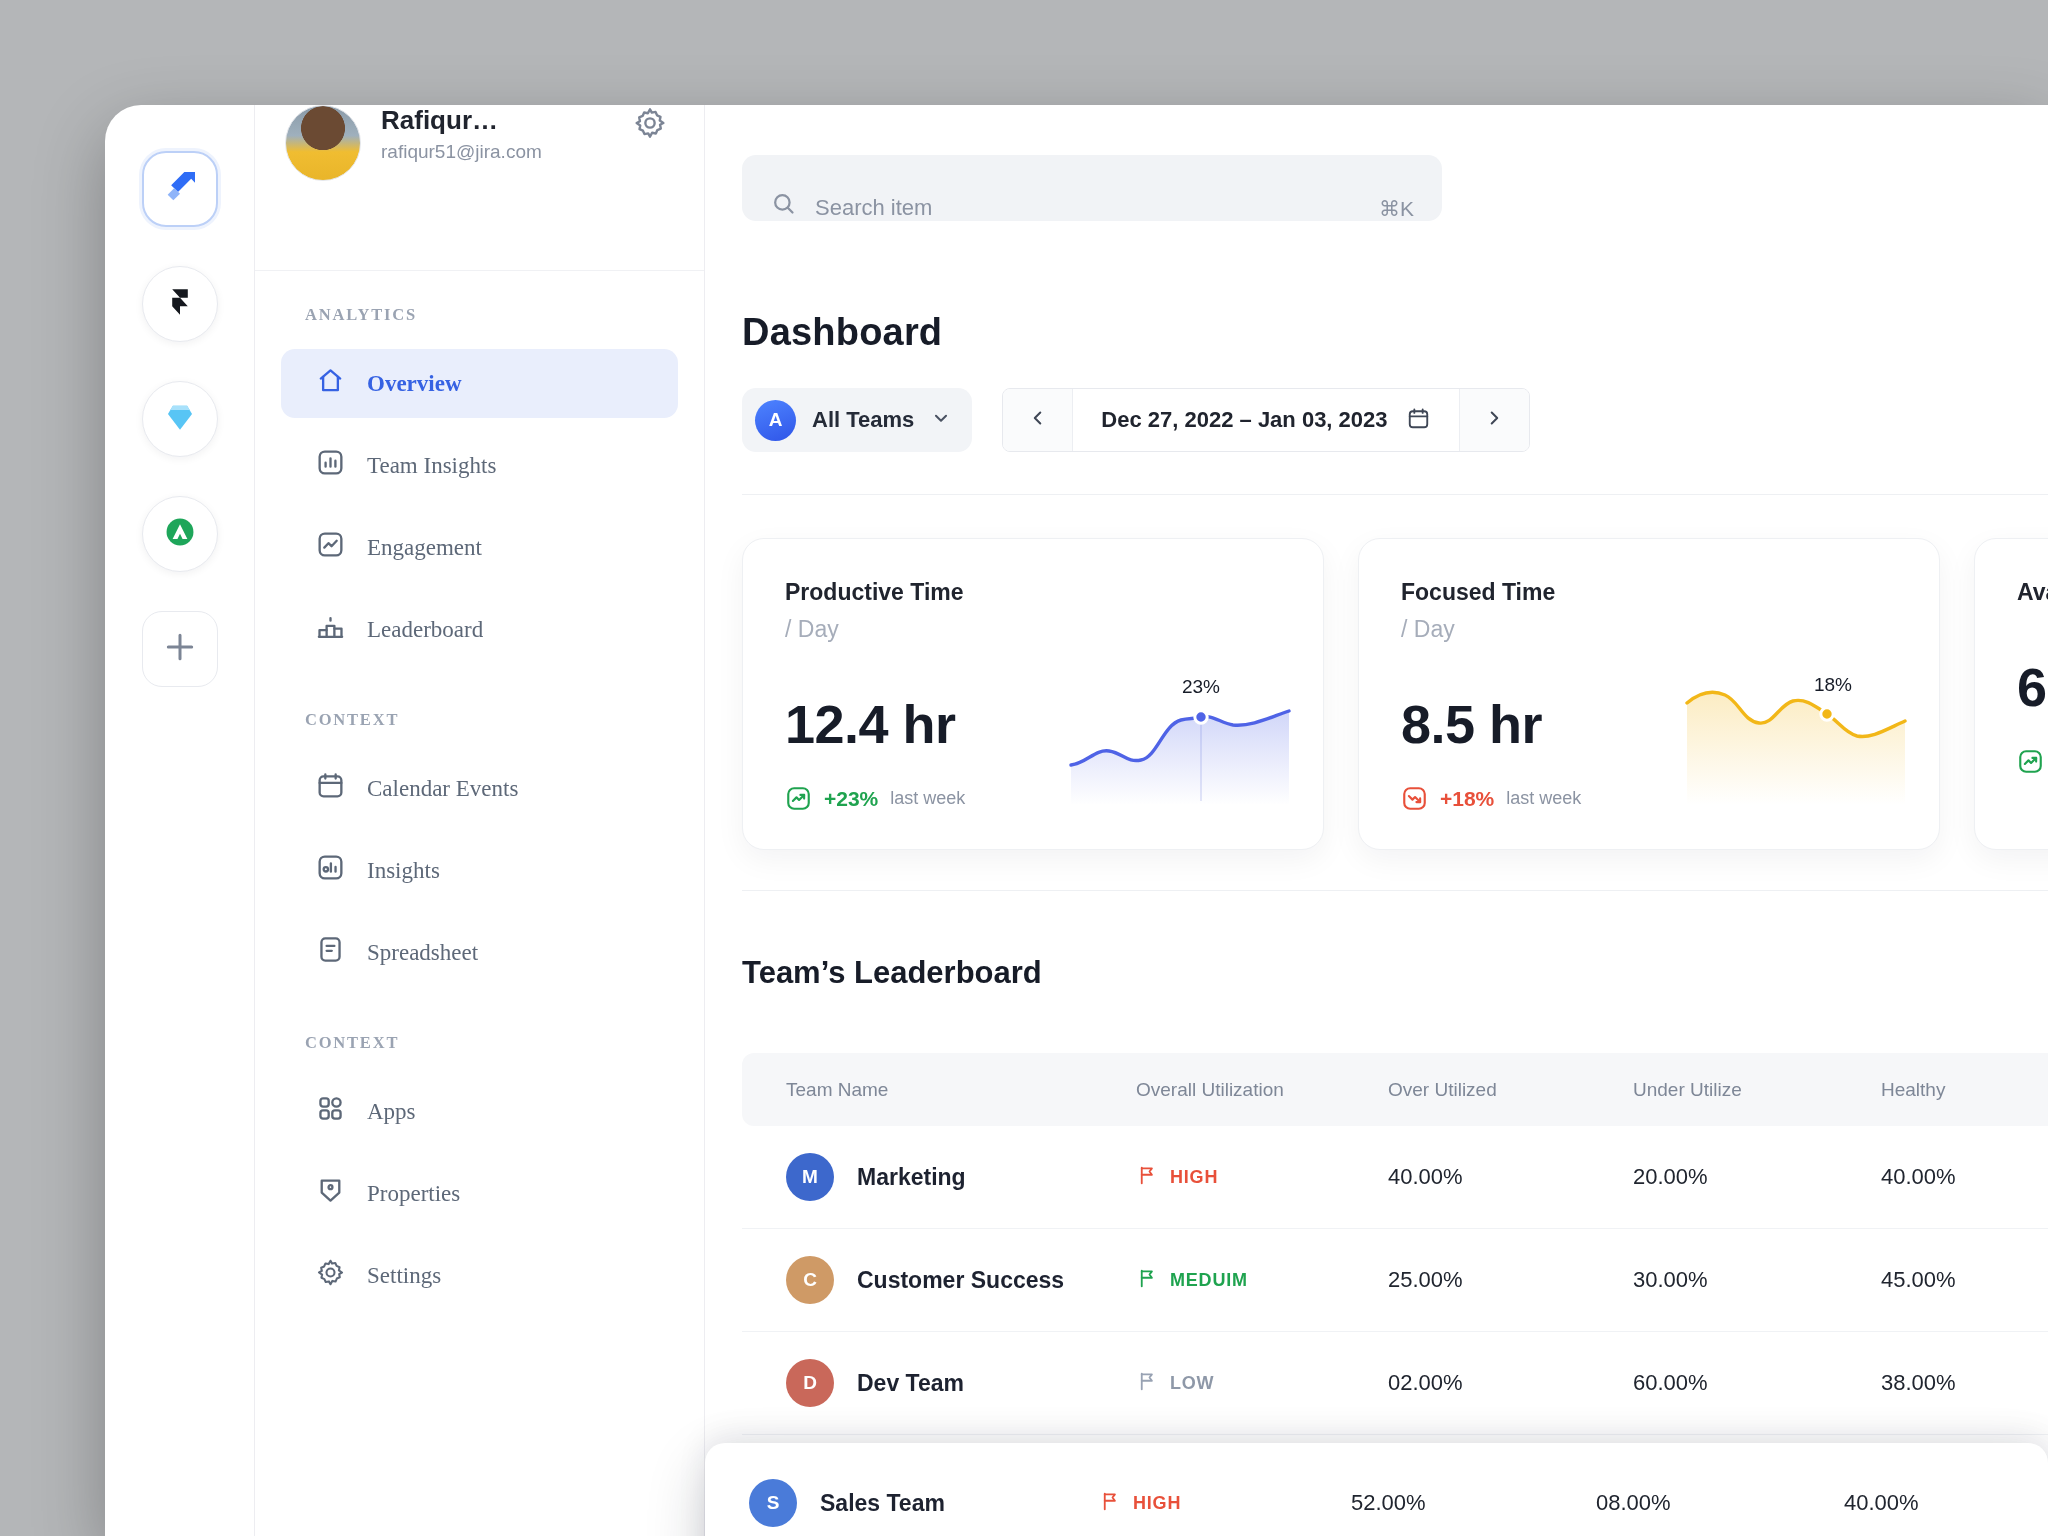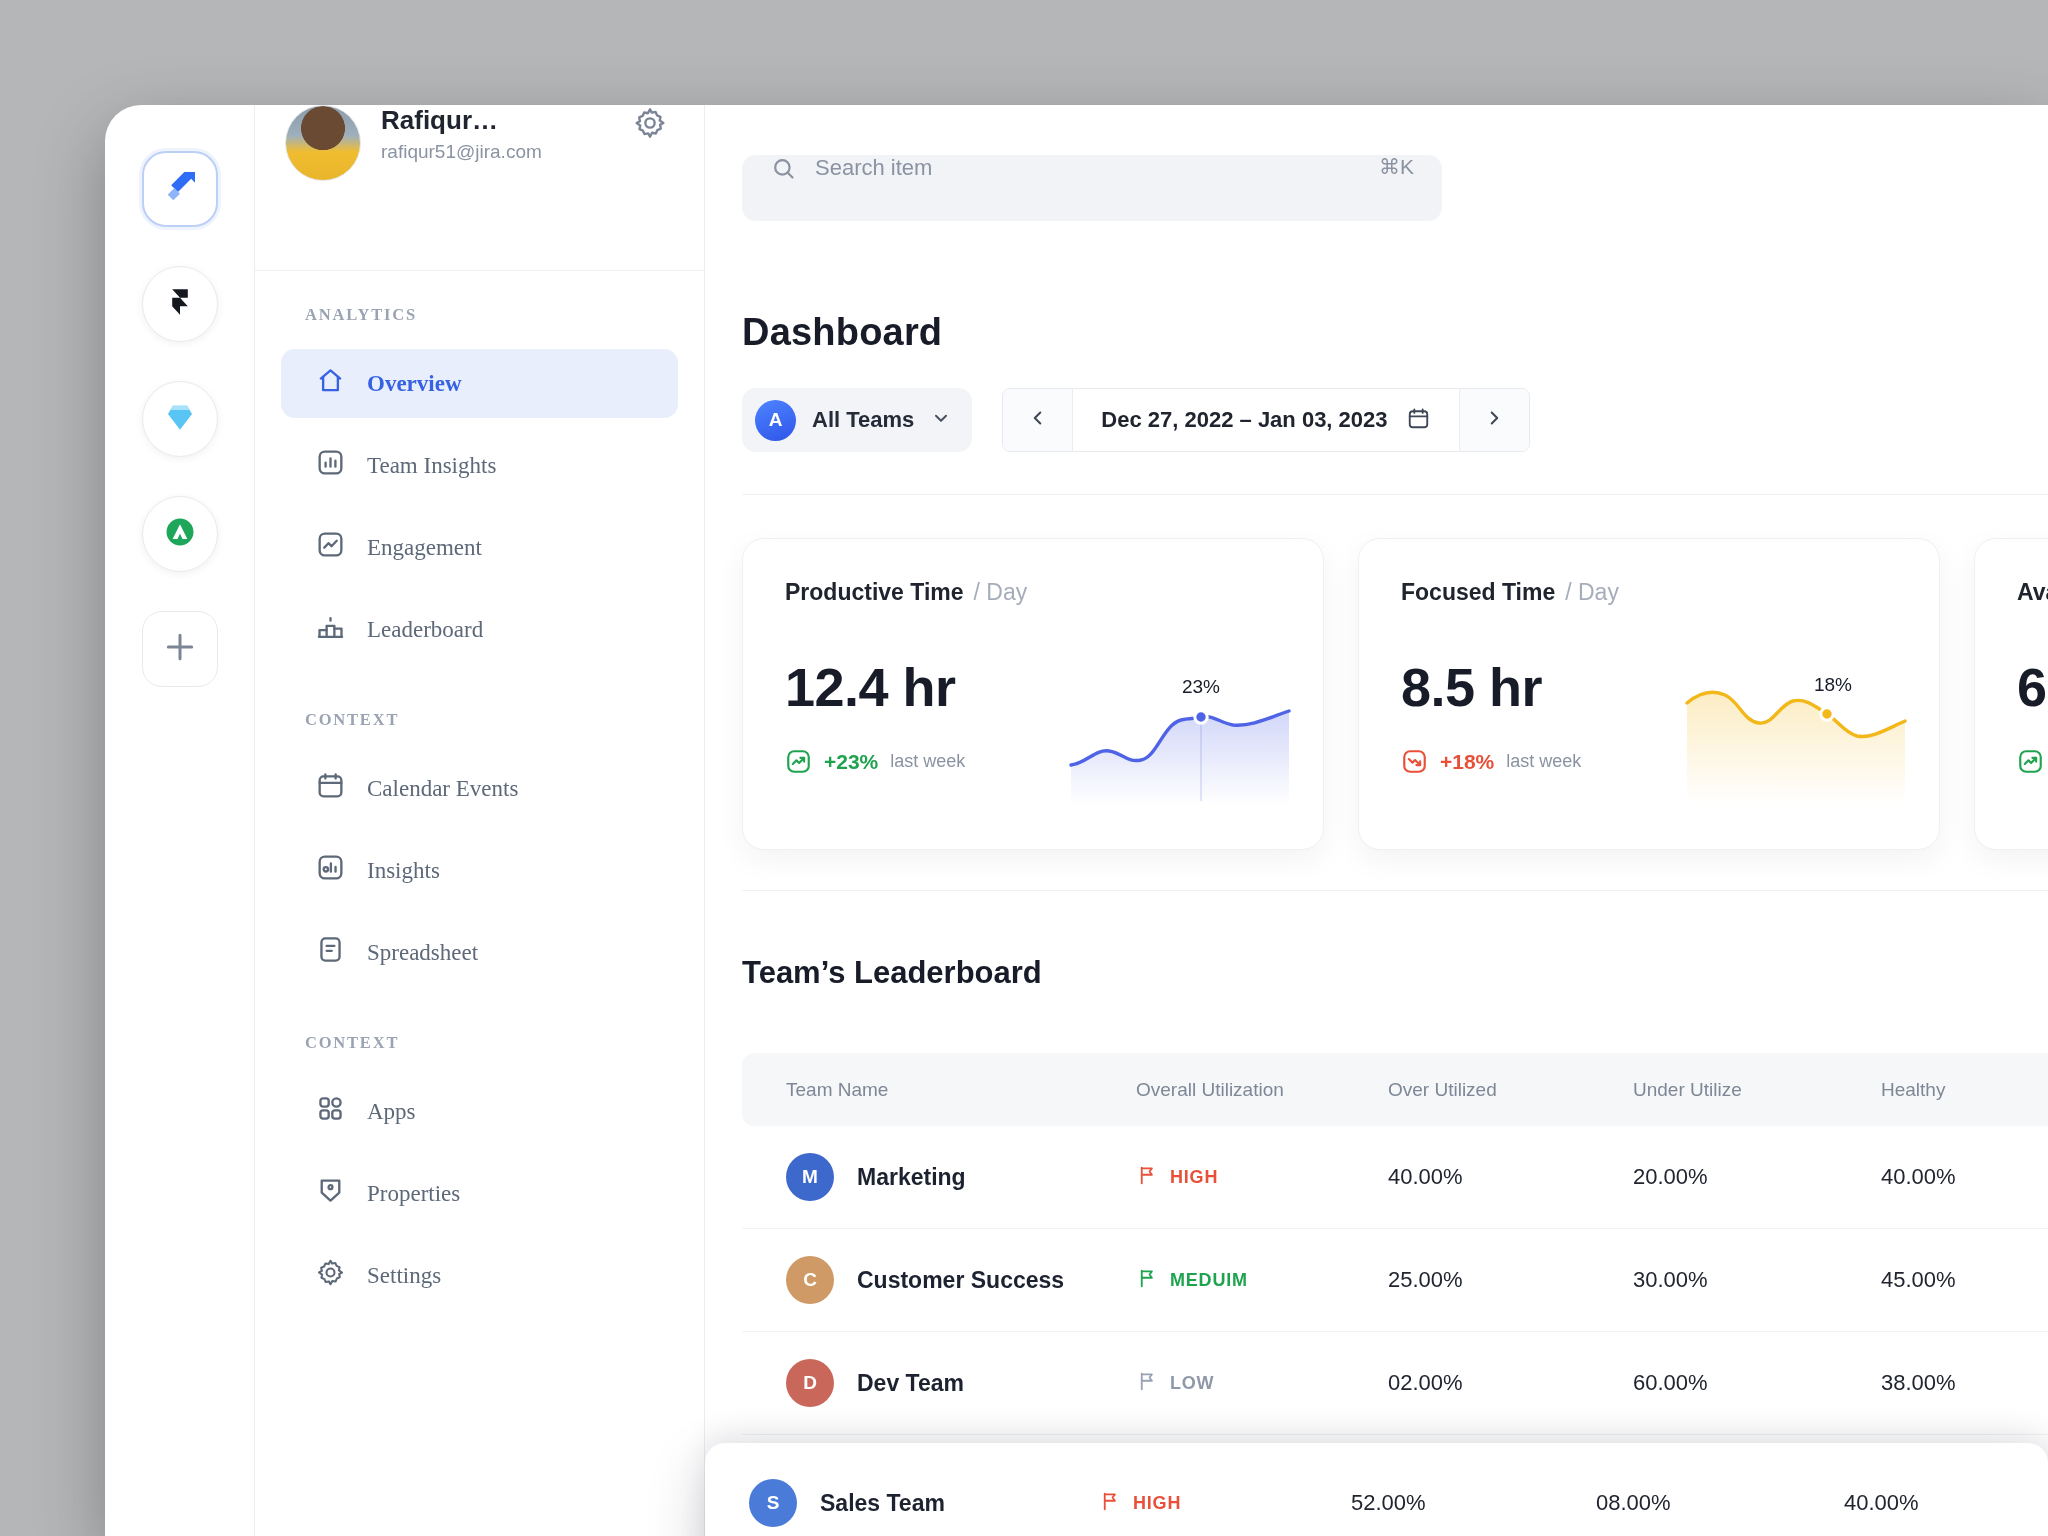--- a/index.html
+++ b/index.html
@@ -43,21 +43,21 @@
   .side-items { display:flex; flex-direction:column; gap:13px; }
   .side-item { height:69px; border-radius:14px; display:flex; align-items:center; gap:21px;
                padding:0 18px 0 34px; font-size:23px; font-weight:500; color:#5d6878; cursor:pointer; }
   .side-item svg { width:31px; height:31px; flex-shrink:0; }
   .side-item.active { background:#e9eefc; color:var(--c-accent,#3662e3); font-weight:600; }
 
   
   .main { flex:1; min-width:0; display:flex; flex-direction:column; background:#fff; }
   .main-header { height:166px; flex-shrink:0; display:flex; align-items:center; padding-left:37px; }
   .search { width:700px; height:66px; background:#f1f3f6; border-radius:14px;
-            display:flex; align-items:flex-start; gap:18px; padding:0 28px; cursor:text; }
+            display:flex; align-items:flex-end; gap:18px; padding:0 28px; cursor:text; }
   .search svg { width:27px; height:27px; color:#8b93a2; flex-shrink:0; }
   .search input { flex:1; border:none; outline:none; background:transparent; font:inherit;
                   font-size:22px; color:#2a2f3a; }
   .search input::placeholder { color:#8b93a2; }
   .search-shortcut { font-size:21px; color:#8b93a2; }
 
   .main-scroll { flex:1; padding-left:37px; position:relative; }
 
   .page-title { margin-top:40px; font-size:38px; font-weight:600; color:#171c28; letter-spacing:.2px; }
 
@@ -81,21 +81,21 @@
 
   .hr { height:1px; background:#eef0f3; }
   .hr.one { margin-top:42px; }
   .hr.two { margin-top:40px; }
 
   
   .cards { display:flex; gap:34px; margin-top:43px; }
   .stat-card { width:582px; height:312px; flex-shrink:0; background:#fff; border:1px solid #eef0f3;
                border-radius:22px; box-shadow:0 10px 30px rgba(23,28,45,.05);
                padding:40px 40px 0 42px; position:relative; }
-  .stat-title-row { display:flex; align-items:baseline; gap:10px; }
+  .stat-title-row { display:flex; align-items:baseline; gap:10px;flex-direction:column; }
   .stat-title { font-size:23px; font-weight:600; color:#20242e; }
   .stat-period { font-size:23px; font-weight:500; color:#a6adba; }
   .stat-value { margin-top:50px; font-size:54px; font-weight:600; color:#171c28; letter-spacing:-.5px; }
   .stat-delta-row { margin-top:30px; display:flex; align-items:center; gap:12px; }
   .delta-ic { width:27px; height:27px; }
   .delta-ic.up { color:var(--c-positive,#1fa34f); }
   .delta-ic.down { color:var(--c-negative,#e8503a); }
   .delta-val { font-size:21px; font-weight:700; }
   .delta-val.up { color:var(--c-positive,#1fa34f); }
   .delta-val.down { color:var(--c-negative,#e8503a); }

